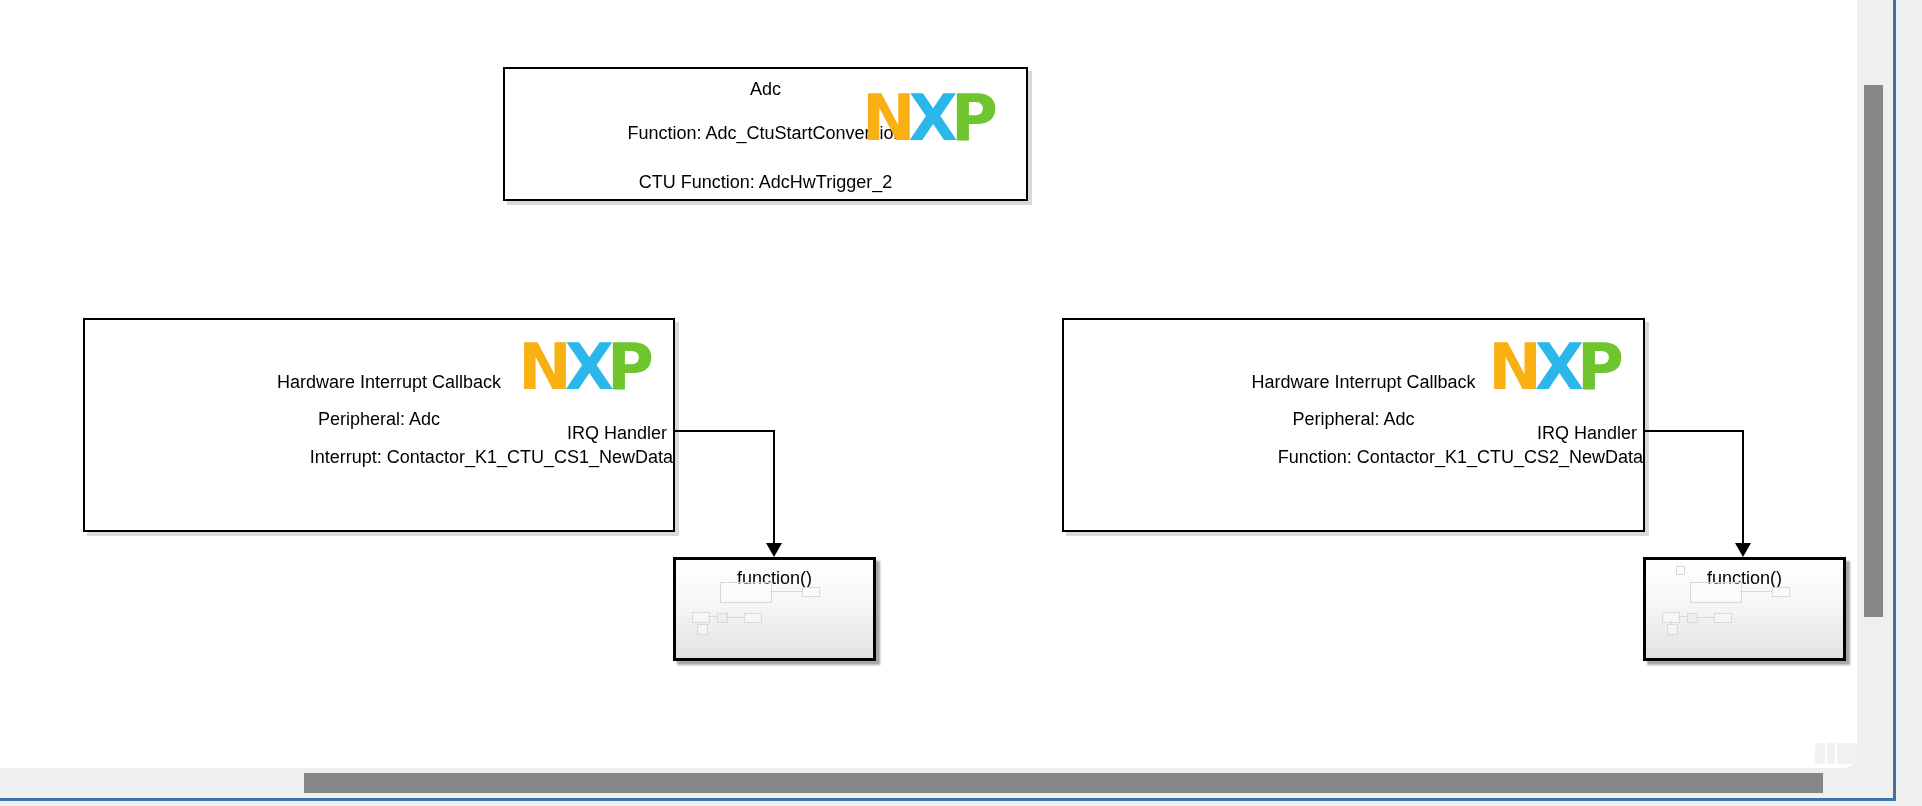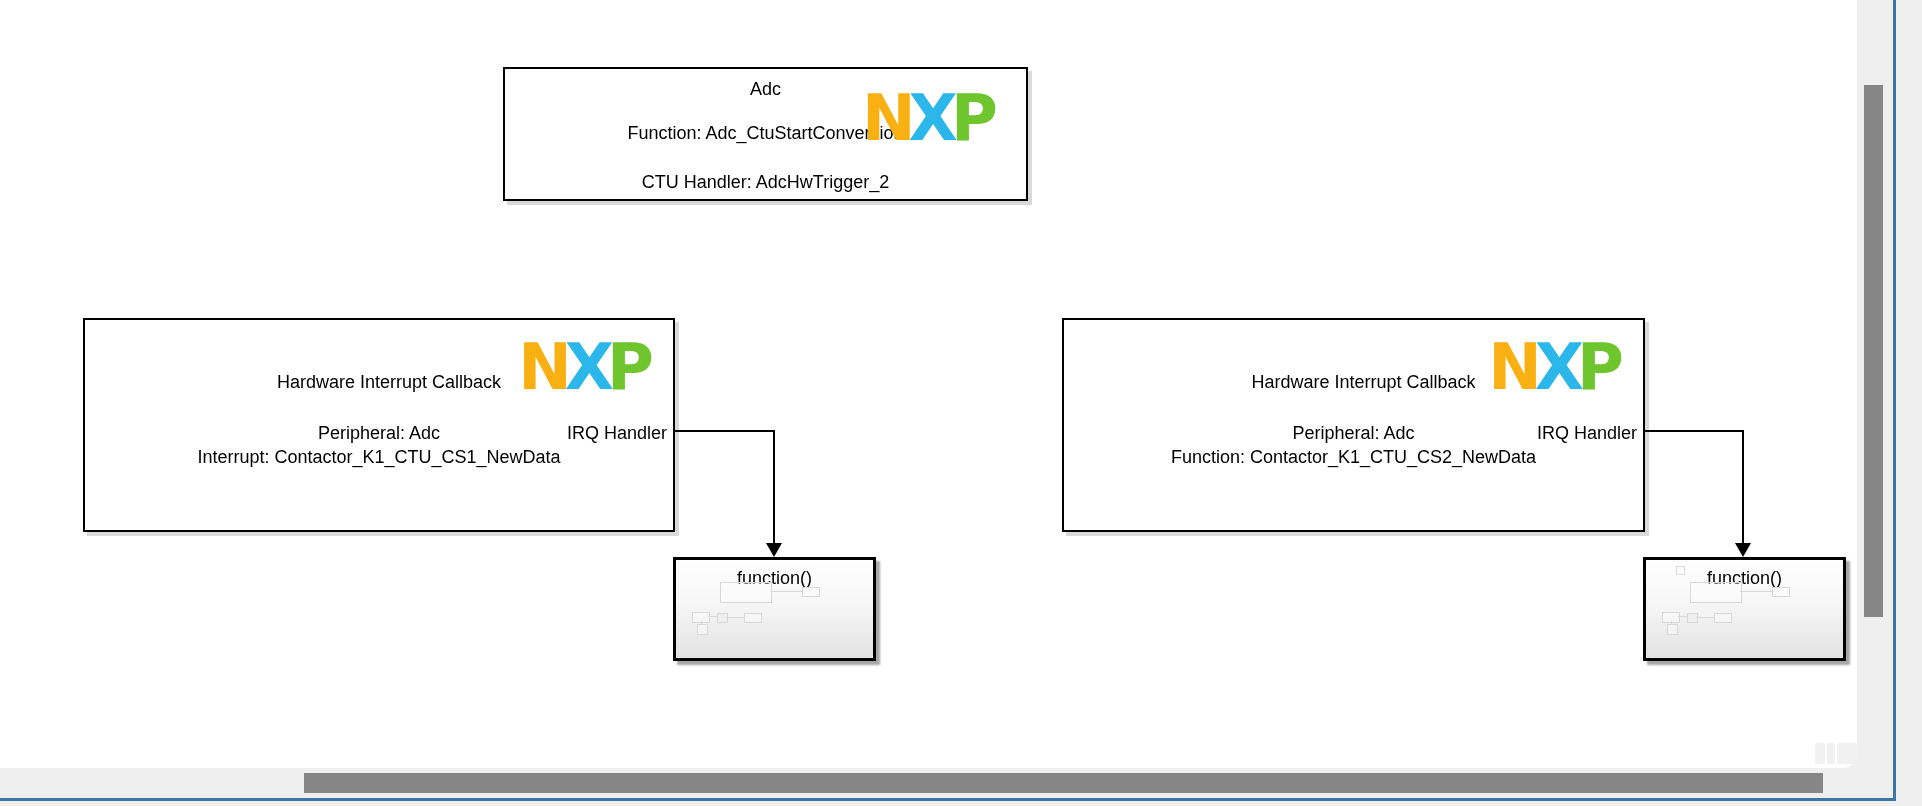--- a/index.html
+++ b/index.html
@@ -31,21 +31,21 @@
   .blk{
     position:absolute;box-sizing:border-box;background:#fff;
     border:2px solid var(--block-border,#000);
     box-shadow:4px 4px 0 #d9d9d9;
   }
   .blk-adc{left:503px;top:67px;width:525px;height:134px;}
   .blk-hic1{left:83px;top:318px;width:592px;height:214px;}
   .blk-hic2{left:1062px;top:318px;width:583px;height:214px;}
   .t{position:absolute;left:0;right:0;text-align:center;font-size:18px;line-height:24px;white-space:nowrap;}
   .blk-adc .l1{top:8px;} .blk-adc .l2{top:52px;} .blk-adc .l3{top:101px;}
-  .hic .l1{top:50px;padding-left:20px;} .hic .l2{top:101px;} .hic .l3{top:125px;}
+  .hic .l1{top:50px;padding-left:20px;} .hic .l2{top:87px;} .hic .l3{top:125px;text-align:right;}
   .port-label{position:absolute;right:6px;top:101px;font-size:18px;line-height:24px;white-space:nowrap;}
   
   .nxp{
     position:absolute;height:52px;white-space:nowrap;
     font-family:"DejaVu Sans",sans-serif;font-weight:bold;
     font-size:64px;line-height:58px;letter-spacing:-7px;
     pointer-events:none;
   }
   .blk-adc .nxp{left:357px;top:20px;}
   .hic .nxp{right:26px;top:18px;}
@@ -89,21 +89,21 @@
 </style>
 </head>
 <body>
 
 <div class="frame">
   <div class="canvas">
 
     <div class="blk blk-adc">
       <div class="t l2">Function: Adc_CtuStartConversion</div>
       <div class="t l1">Adc</div>
-      <div class="t l3">CTU Handler: AdcHwTrigger_2</div>
+      <div class="t l3">CTU Function: AdcHwTrigger_2</div>
       <div class="nxp"><span class="n">N</span><span class="x">X</span><span class="p">P</span></div>
     </div>
 
     <div class="blk hic blk-hic1">
       <div class="t l1">Hardware Interrupt Callback</div>
       <div class="t l2">Peripheral: Adc</div>
       <div class="t l3">Interrupt: Contactor_K1_CTU_CS1_NewData</div>
       <div class="port-label">IRQ Handler</div>
       <div class="nxp"><span class="n">N</span><span class="x">X</span><span class="p">P</span></div>
     </div>

